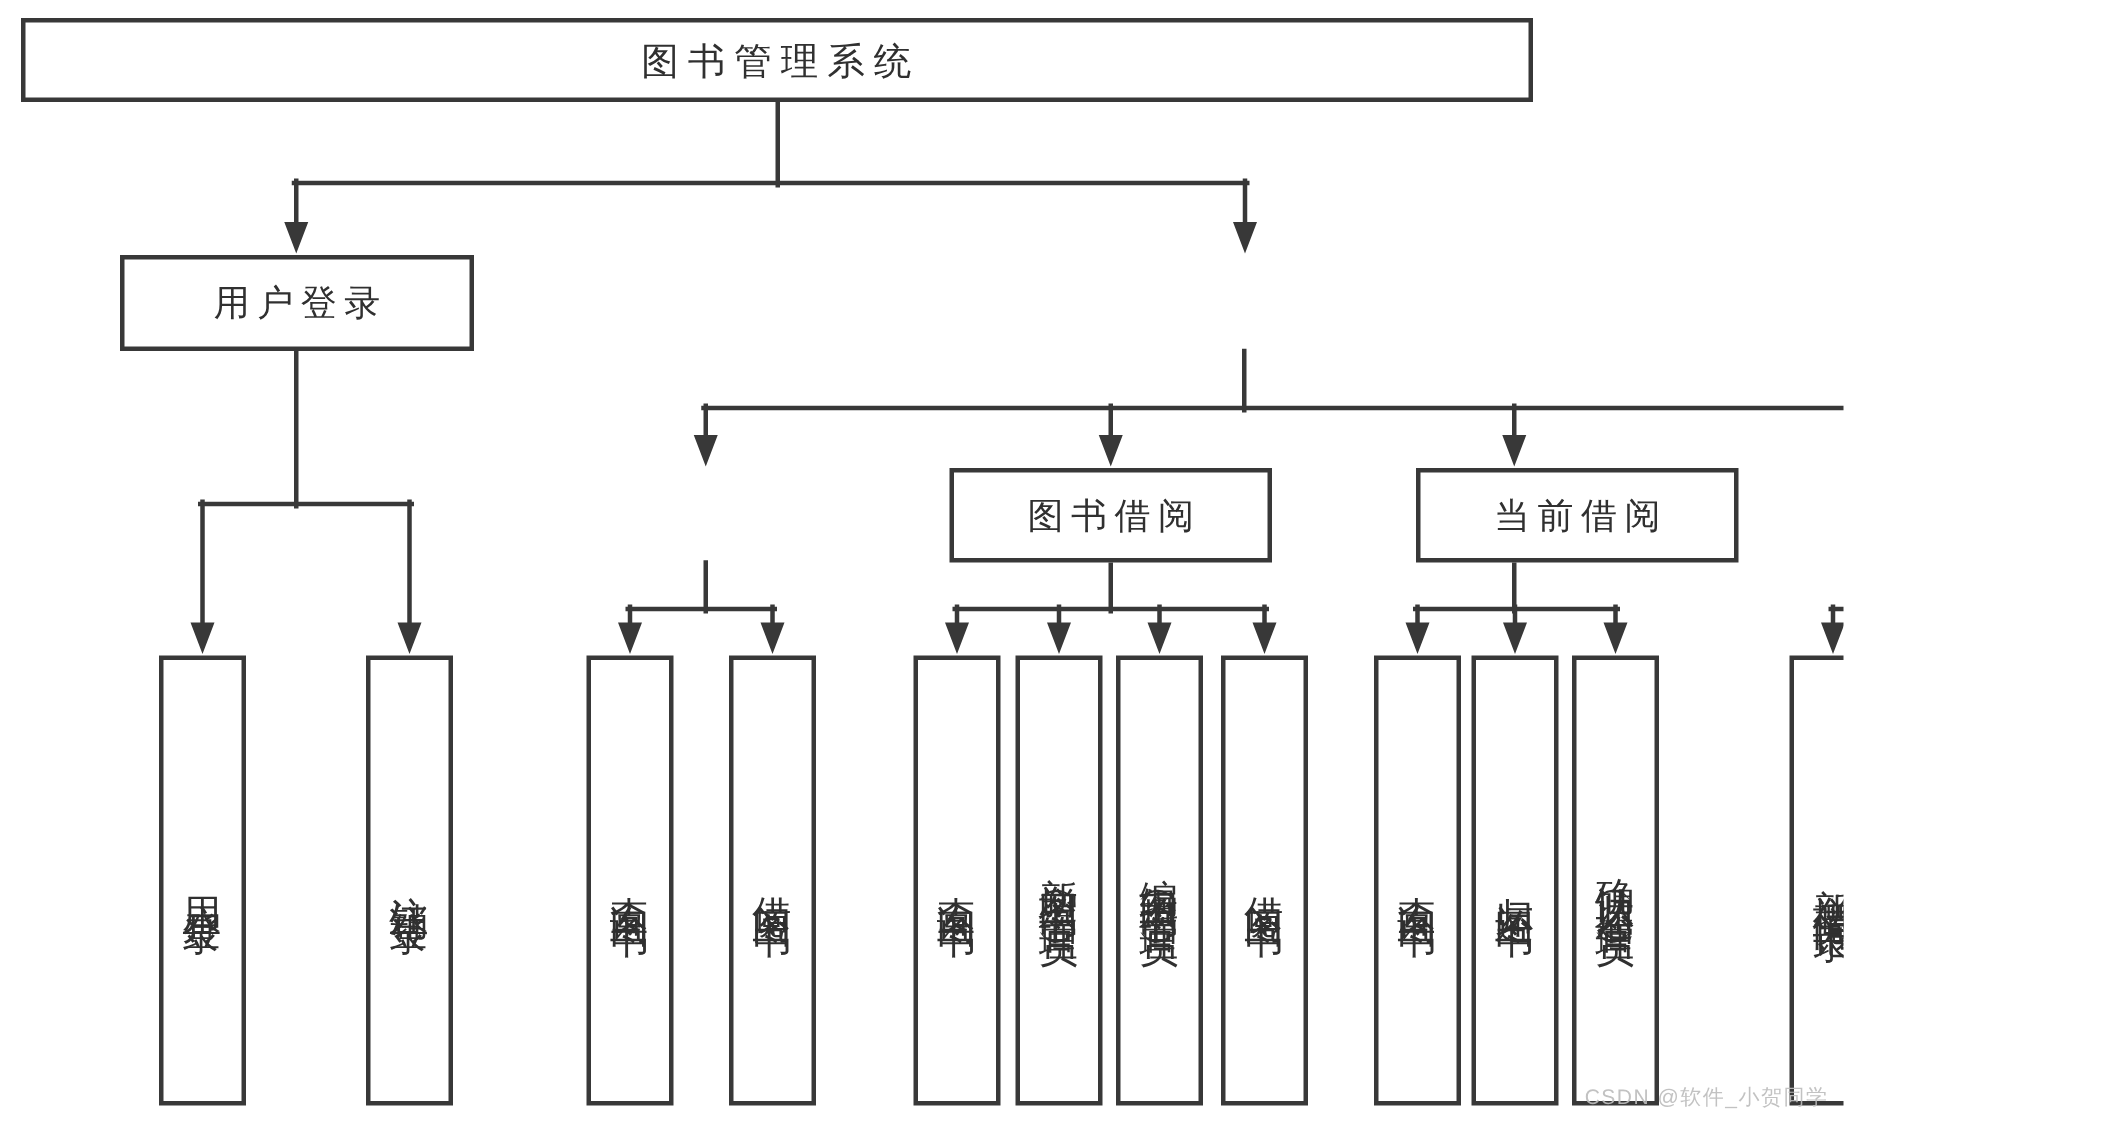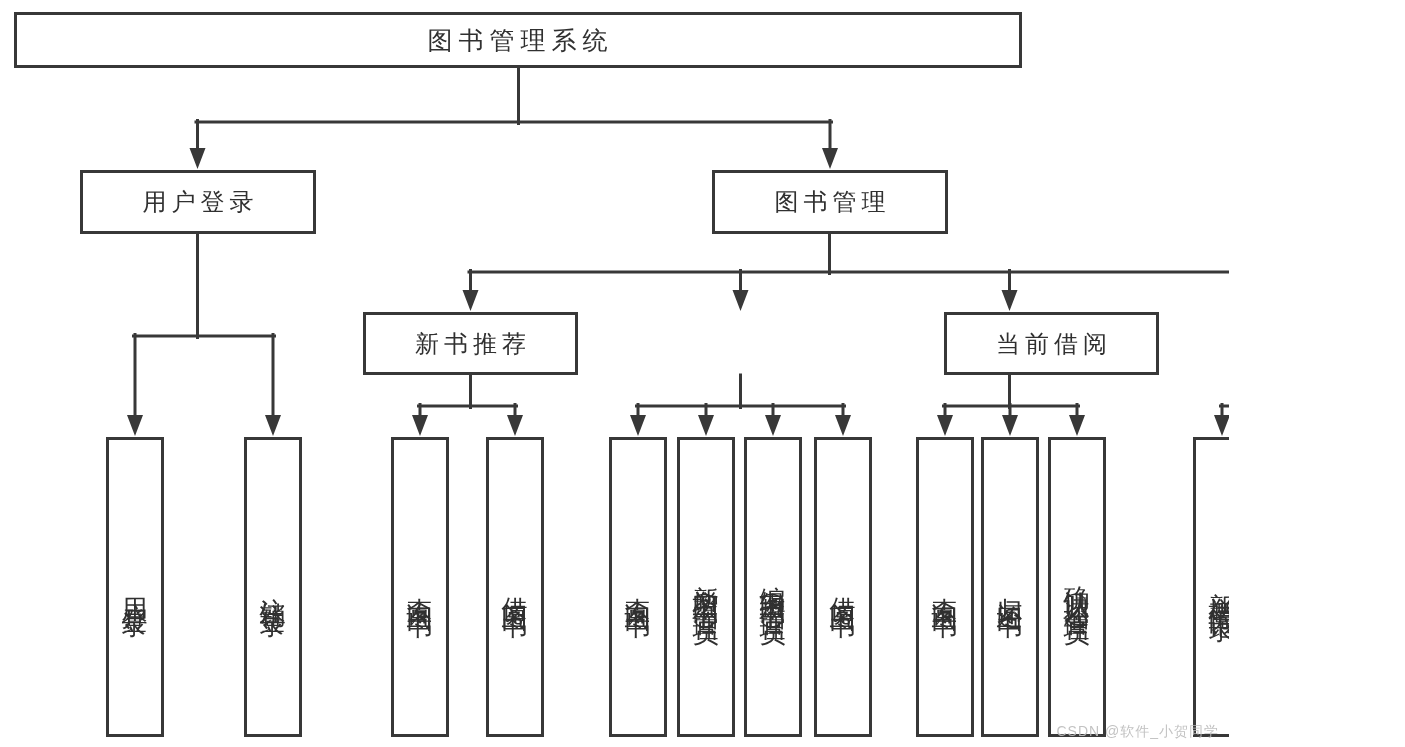--- a/index.html
+++ b/index.html
@@ -98,26 +98,23 @@
       M1331 415 L1347 415 L1339 436 Z"></path>
   </svg>
 
   <div class="box root">
     <span class="hlabel">图书管理系统</span>
   </div>
 
   <div class="box lvl2" style="left:80px">
     <span class="hlabel">用户登录</span>
   </div>
-  <div class="box lvl2" style="left:712px">
-    <span class="hlabel">图书管理</span>
-  </div>
 
-  <div class="box lvl3" style="left:363px">
-    <span class="hlabel">新书推荐</span>
+  <div class="box lvl3" style="left:633px">
+    <span class="hlabel">图书借阅</span>
   </div>
   <div class="box lvl3" style="left:944px">
     <span class="hlabel">当前借阅</span>
   </div>
 
   <div class="box leaf" style="left:106px">
     <span class="vtext">用户登录</span>
   </div>
   <div class="box leaf" style="left:244px">
     <span class="vtext">注销登录</span>

